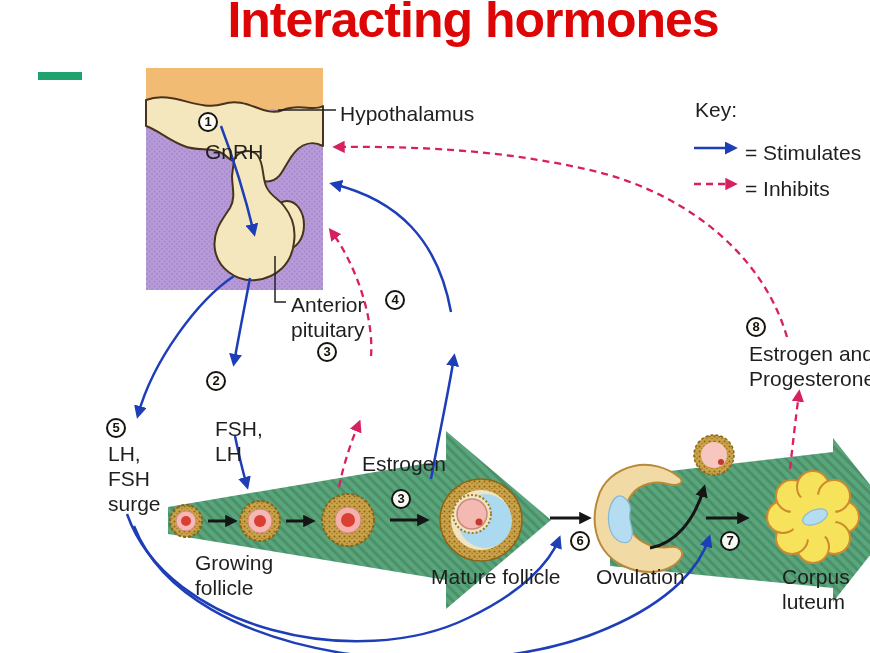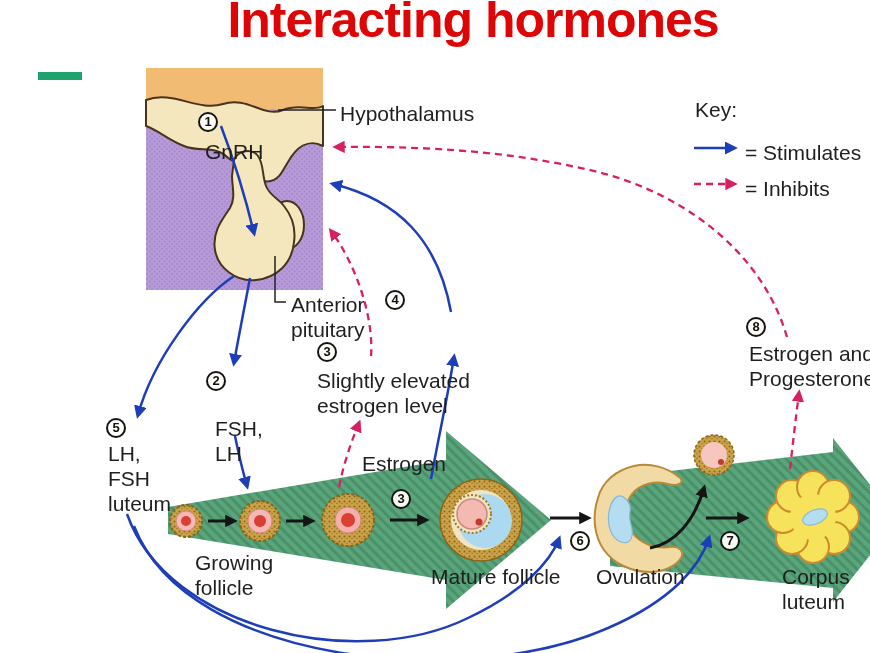--- a/index.html
+++ b/index.html
@@ -162,23 +162,21 @@
   </svg>
 
   <div class="lbl" style="left:302px;top:101px">Hypothalamus</div>
   <div class="lbl" style="left:167px;top:139px">GnRH</div>
   <div class="lbl" style="left:253px;top:292px">Anterior
 pituitary</div>
   <div class="lbl" style="left:177px;top:416px">FSH,
 LH</div>
   <div class="lbl" style="left:70px;top:441px">LH,
 FSH
-luteum</div>
-  <div class="lbl" style="left:279px;top:368px">Slightly elevated
-estrogen level</div>
+surge</div>
   <div class="lbl" style="left:324px;top:451px">Estrogen</div>
   <div class="lbl" style="left:157px;top:550px">Growing
 follicle</div>
   <div class="lbl" style="left:393px;top:564px">Mature follicle</div>
   <div class="lbl" style="left:558px;top:564px">Ovulation</div>
   <div class="lbl" style="left:744px;top:564px">Corpus luteum</div>
   <div class="lbl" style="left:711px;top:341px">Estrogen and
 Progesterone</div>
 
   <div class="lbl bold" style="left:657px;top:97px">Key:</div>

